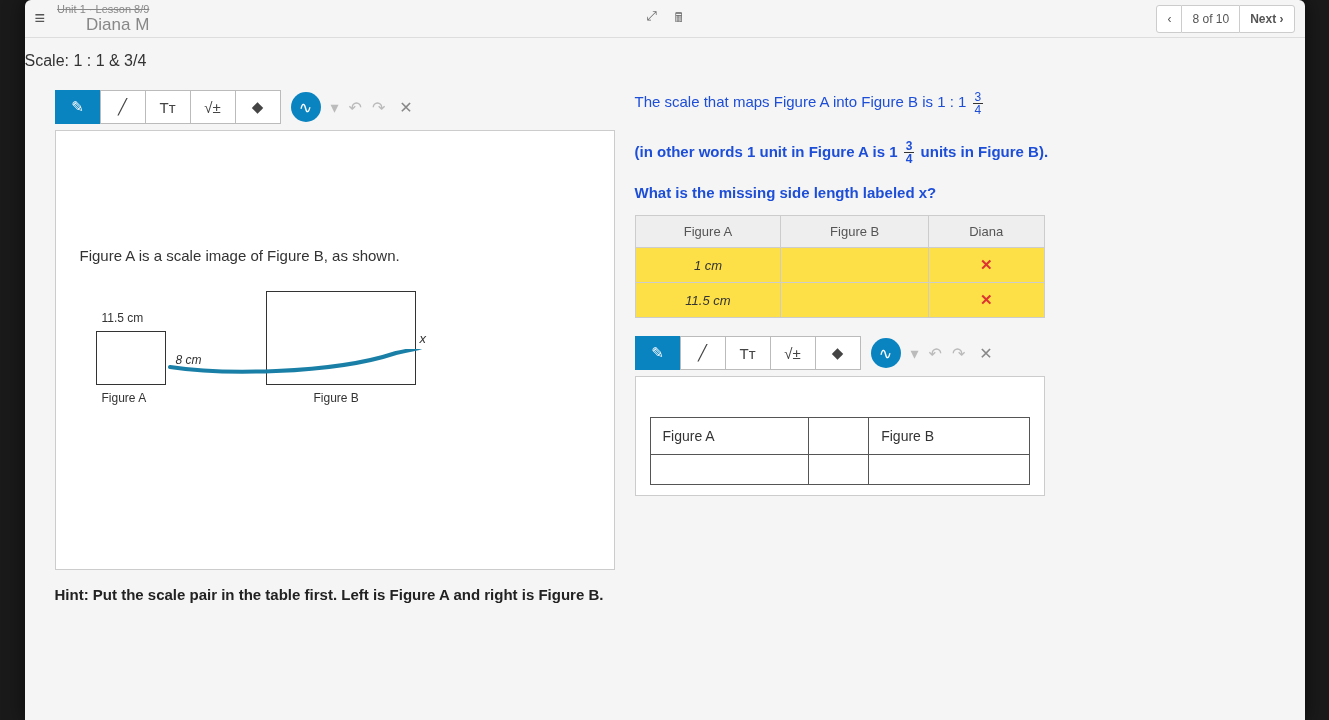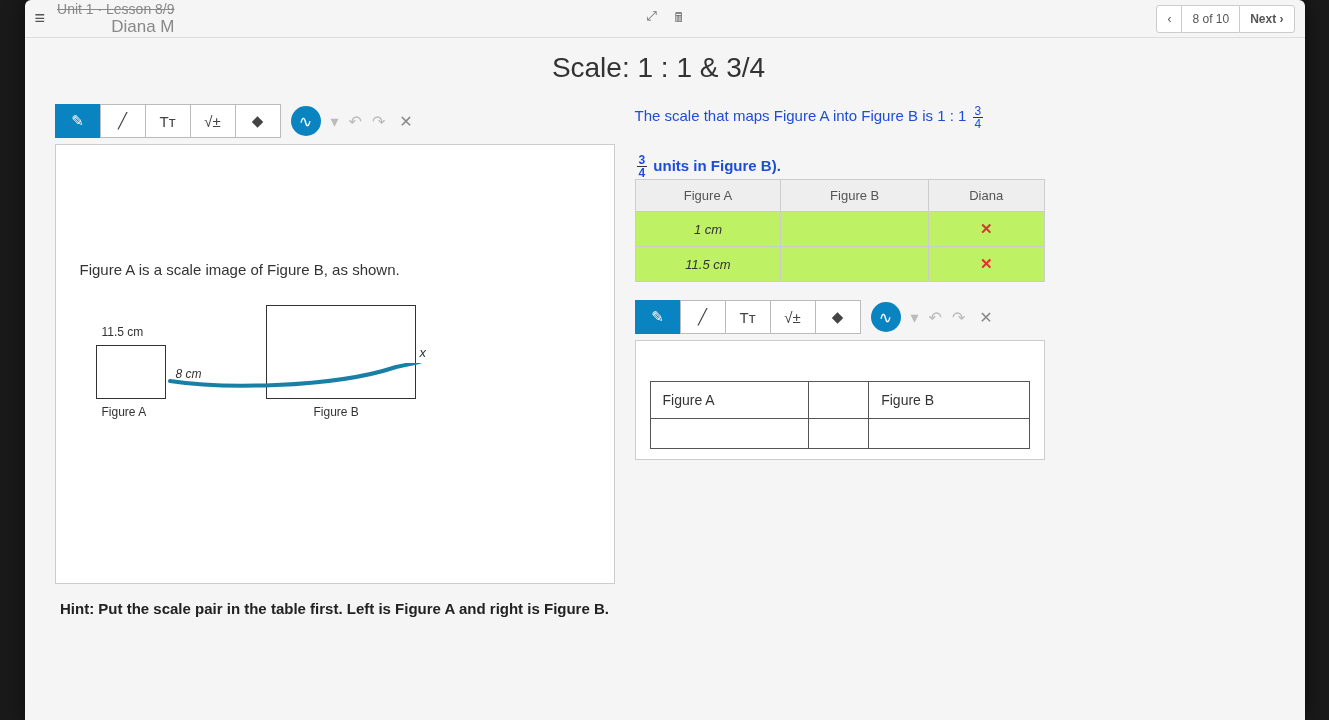--- a/index.html
+++ b/index.html
@@ -41,22 +41,22 @@
   .nav-btn.prev { border-radius:3px 0 0 3px; }
   .nav-btn.mid  { border-left:none; border-right:none; }
   .nav-btn.next { border-radius:0 3px 3px 0;font-weight:bold; }
 
   .content {
     display:flex;
     padding: 10px 30px 0 30px;
     gap: 20px;
   }
   .title-row {
-    text-align:center;
-    font-size:28px;
+    text-align:left;
+    font-size:16px;
     padding: 14px 12px 10px 0;
     color:#333;
   }
   .col-left { width: 560px; }
   .col-right { flex:1; }
 
   
   .toolbar {
     display:flex; align-items:center; gap:0;
     margin-bottom:6px;
@@ -99,41 +99,40 @@
   .figB-lbl-bot { position:absolute; left:258px; top:260px; font-size:12px; }
   .eightcm { position:absolute; left:120px; top:222px; font-size:12px;font-style:italic; }
   .ink {
     position:absolute; left:110px; top:218px; width:260px; height:40px;
     pointer-events:none;
   }
 
   .hint {
     margin-top:14px; font-size:15px; font-weight:600; color:#222;
     line-height:1.4;
-    text-align:center;
   }
 
   
   .prose { font-size:15px; color:#1d4ed8; line-height:1.6; }
   .prose .bold { font-weight:600; }
   .frac {
     display:inline-flex; flex-direction:column; align-items:center;
     font-size:12px; vertical-align:middle; line-height:1;
     margin:0 2px;
   }
   .frac .n { border-bottom:1px solid #333; padding:0 2px; }
   .q { font-weight:600; margin-top:16px; margin-bottom:10px; }
 
   table.check {
     border-collapse:collapse; width:410px; background:#f3f3f3;
     font-size:13px;
   }
   table.check th, table.check td {
     border:1px solid #ccc; padding:8px 10px; text-align:center;
-    background:#bef264;
+    background:#fde047;
   }
   table.check th { background:#eee; font-weight:400; color:#555; }
   .xmark { color:#d33; font-weight:700; font-size:15px; }
 
   .toolbar2 { margin-top:18px; }
   .canvas2 {
     border:1px solid #ccc; background:#fff; width:410px; height:120px;
     margin-top:4px;
   }
 
@@ -146,21 +145,21 @@
   }
 </style>
 </head>
 <body>
 
 <div class="sheet">
 
   <div class="topbar">
     <span class="hamburger">≡</span>
     <div>
-      <div style="font-size:14px;color:#888;text-decoration:line-through;">Unit 1 · Lesson 8/9</div>
+      <div style="font-size:11px;color:#888;text-decoration:line-through;">Unit 1 · Lesson 8/9</div>
       <div class="breadcrumb-sub">Diana M</div>
     </div>
     <div class="top-center">
       <span class="top-icon">⤢</span>
       <span class="top-icon">🖩</span>
     </div>
     <div class="nav-right">
       <div class="nav-btn prev">‹</div>
       <div class="nav-btn mid">8 of 10</div>
       <div class="nav-btn next">Next  ›</div>
@@ -204,26 +203,28 @@
 
     <div class="col-right">
       <div class="prose">
         <span>The scale that maps Figure A into Figure B is 1 : 1</span>
         <span class="frac">
           <span class="n">3</span>
           <span>4</span>
         </span>
         <br><br>
         <span class="bold">
+          <span>(in other words 1 unit in Figure A is 1</span>
           <span class="frac">
             <span class="n">3</span>
             <span>4</span>
           </span>
           <span>units in Figure B).</span>
         </span>
+        <div class="q">What is the missing side length labeled x?</div>
       </div>
 
       <table class="check">
         <tbody>
             <tr>
           <th>Figure A</th>
           <th>Figure B</th>
           <th>Diana</th>
         </tr>
         <tr>

